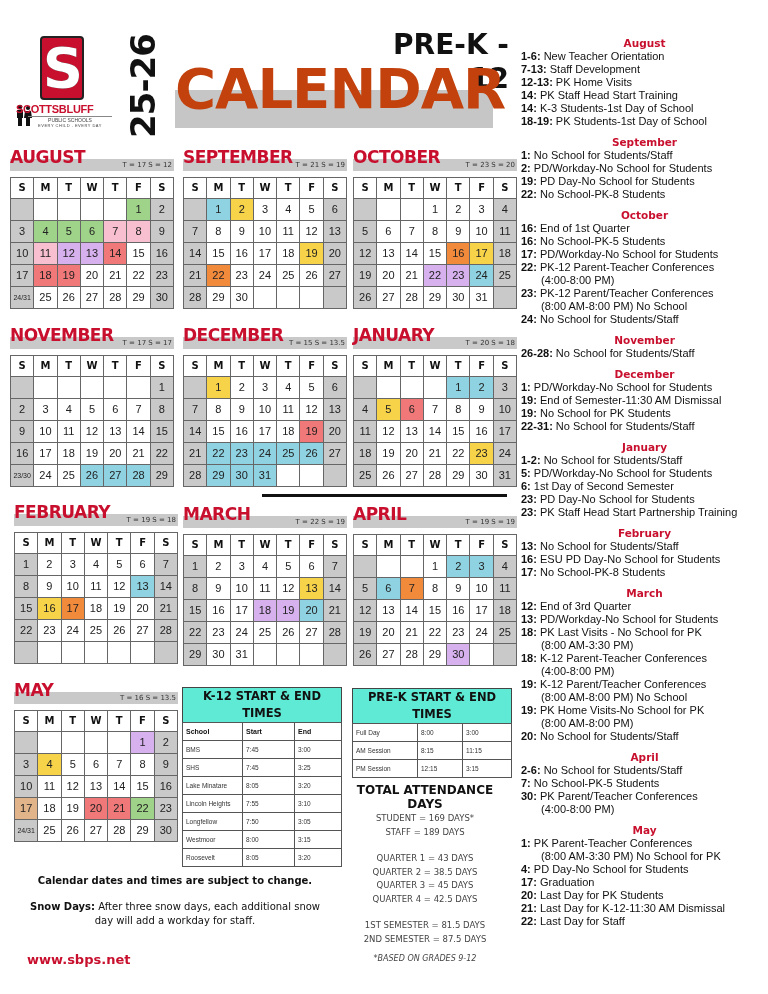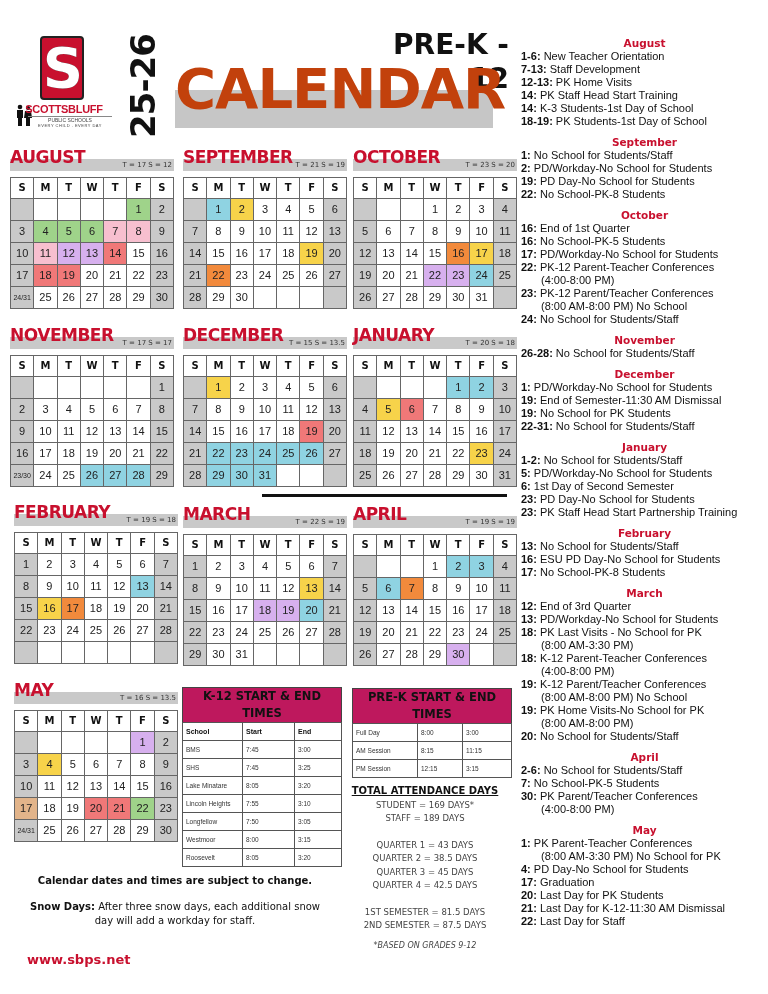--- a/index.html
+++ b/index.html
@@ -2,21 +2,21 @@
 <html><head>
 <meta charset="utf-8">
 <style>
 *{box-sizing:border-box;margin:0;padding:0}
 html,body{width:768px;height:994px;background:#fff;overflow:hidden}
 body{position:relative;font-family:"DejaVu Sans",sans-serif;color:#111}
 .abs{position:absolute}
 
 #logo-s{left:40px;top:36px;width:44px;height:64px;background:#c8102e;border:2px solid #222;border-radius:4px;color:#fff;font:bold 56px/60px "DejaVu Sans",sans-serif;text-align:center;letter-spacing:-2px}
 #logo-s span{display:block;color:#fff;text-shadow:0 0 0 #000}
-#logo-name{left:16px;top:103px;width:96px;font:bold 11px/12px "Liberation Sans",sans-serif;color:#c8102e;text-align:center;letter-spacing:-.3px}
+#logo-name{left:16px;top:103px;width:96px;font:bold 11px/12px "Liberation Sans",sans-serif;color:#c8102e;text-align:left;letter-spacing:-.3px}
 #logo-sub{left:28px;top:116px;width:84px;font:5px/6px "Liberation Sans",sans-serif;color:#444;text-align:center;border-top:1px solid #888}
 #logo-motto{left:28px;top:123px;width:84px;font:4px/5px "Liberation Sans",sans-serif;color:#444;text-align:center;letter-spacing:.5px}
 #people{left:15px;top:104px;width:18px;height:22px}
 #year{left:120px;top:42px;width:46px;height:88px}
 #year span{position:absolute;left:50%;top:50%;transform:translate(-50%,-50%) rotate(-90deg);font:bold 34px/34px "DejaVu Sans",sans-serif;white-space:nowrap;letter-spacing:-1px}
 #grades{left:349px;top:28px;width:160px;font:bold 28px/34px "DejaVu Sans",sans-serif;text-align:right}
 #cal-bar{left:175px;top:90px;width:318px;height:38px;background:#c6c6c6}
 #cal-title{left:175px;top:58px;width:340px;font:bold 56px/62px "DejaVu Sans",sans-serif;color:#c2410c;letter-spacing:-1px}
 
 .month{position:absolute;width:164px}
@@ -24,26 +24,26 @@
 .mbar{position:absolute;left:0;right:0;top:9px;height:12px;background:#c9c9c9}
 .mname{position:absolute;left:0;top:-3px;font:bold 17px/20px "DejaVu Sans",sans-serif;color:#c8102e;letter-spacing:-.5px}
 .mcount{position:absolute;right:2px;top:10px;font:7px/10px "DejaVu Sans",sans-serif;color:#333}
 .grid{position:absolute;left:0;top:27px;width:164px;border:1px solid #555;border-collapse:collapse}
 .grid td{width:23.4px;height:21.5px;border:1px solid #666;text-align:center;font:11px/21px "Liberation Sans",sans-serif;color:#222}
 .grid th{height:21px;border:1px solid #666;font:bold 10px/20px "DejaVu Sans",sans-serif;color:#111;background:#fff}
 .grid td.wk{background:#c9c9c9}
 .grid td.small{font-size:7px;line-height:8px}
 
 .ttable{position:absolute;border-collapse:collapse;border:1.5px solid #444}
-.ttable caption{caption-side:top;background:#be185d;border:1.5px solid #444;border-bottom:none;font:bold 11.5px/17px "DejaVu Sans",sans-serif;text-align:center}
+.ttable caption{caption-side:top;background:#5eead4;border:1.5px solid #444;border-bottom:none;font:bold 11.5px/17px "DejaVu Sans",sans-serif;text-align:center}
 .ttable td,.ttable th{border:1px solid #555;font:6.5px/17px "Liberation Sans",sans-serif;color:#333;text-align:left;padding-left:3px}
 .ttable th{font-weight:bold;font-size:7px;color:#111}
 
 #attend{left:350px;top:784px;width:150px;text-align:center;font:8.5px/13.5px "DejaVu Sans",sans-serif;color:#444}
-#attend .ttl{font-weight:bold;text-decoration:underline;color:#111;font-size:10px;margin-bottom:1px}
+#attend .ttl{font-weight:bold;color:#111;font-size:12px;margin-bottom:1px}
 #attend .gap{height:13px}
 #attend .note{font-style:italic;font-size:8px;margin-top:6px}
 #notes{left:25px;top:874px;width:300px;text-align:center;font:10px/14px "DejaVu Sans",sans-serif}
 #notes .b{font-weight:bold}
 #website{left:27px;top:952px;font:bold 13px/16px "DejaVu Sans",sans-serif;color:#c8102e}
 #divider{left:262px;top:494px;width:245px;height:3px;background:#111}
 
 #events{left:521px;top:37px;width:247px}
 .evm{font:bold 10.5px/13px "DejaVu Sans",sans-serif;color:#c8102e;text-align:center;margin-top:8px}
 .evm:first-child{margin-top:0}

